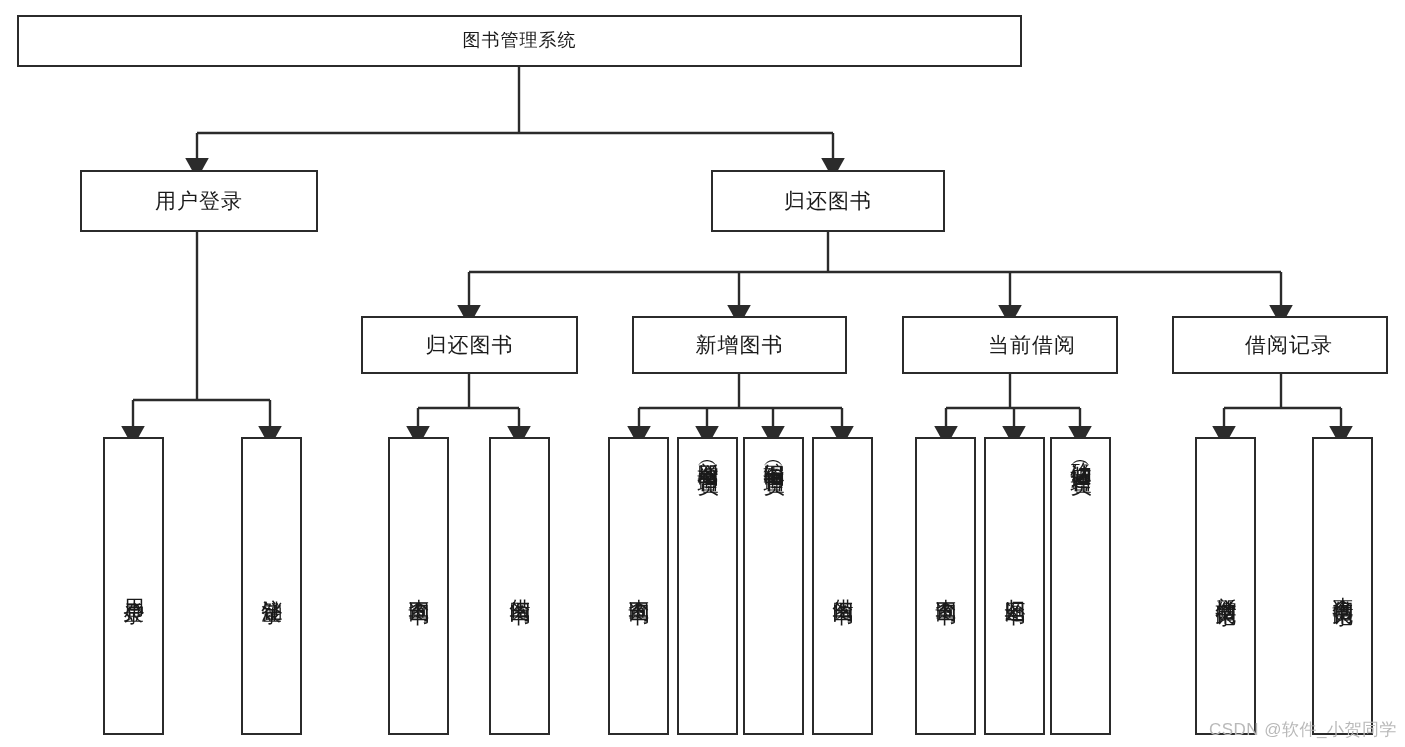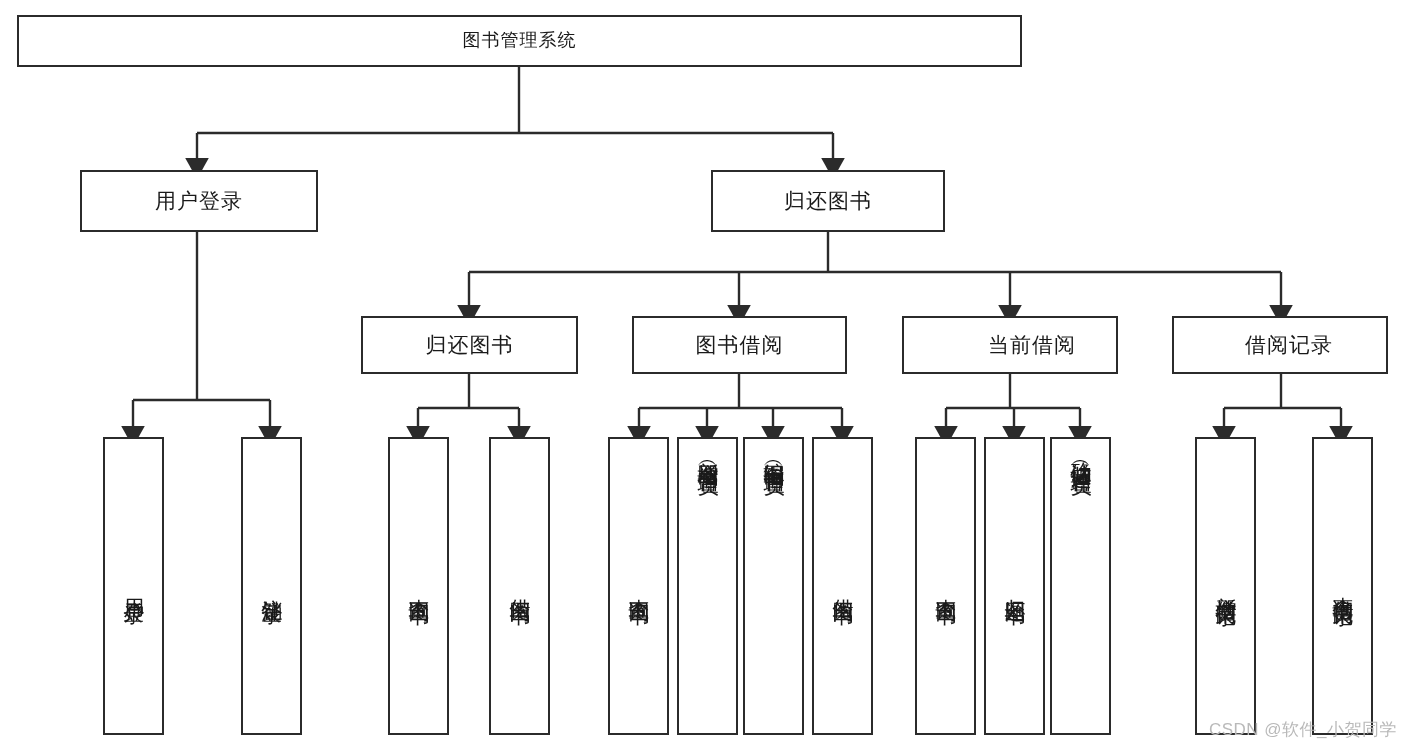--- a/index.html
+++ b/index.html
@@ -135,21 +135,21 @@
     <span>用户登录</span>
   </div>
   <div class="node horiz" style="left:711px; top:170px; width:234px; height:62px;">
     <span>归还图书</span>
   </div>
 
   <div class="node horiz" style="left:361px; top:316px; width:217px; height:58px;">
     <span>归还图书</span>
   </div>
   <div class="node horiz" style="left:632px; top:316px; width:215px; height:58px;">
-    <span>图书借阅</span>
+    <span>新增图书</span>
   </div>
   <div class="node horiz" style="left:902px; top:316px; width:216px; height:58px;padding-left:44px;">
     <span>当前借阅</span>
   </div>
   <div class="node horiz" style="left:1172px; top:316px; width:216px; height:58px;padding-left:18px;">
     <span>借阅记录</span>
   </div>
 
   <div class="node vert centered" style="left:103px; top:437px; width:61px; height:298px;">
     <span class="vlabel">用户登录</span>

